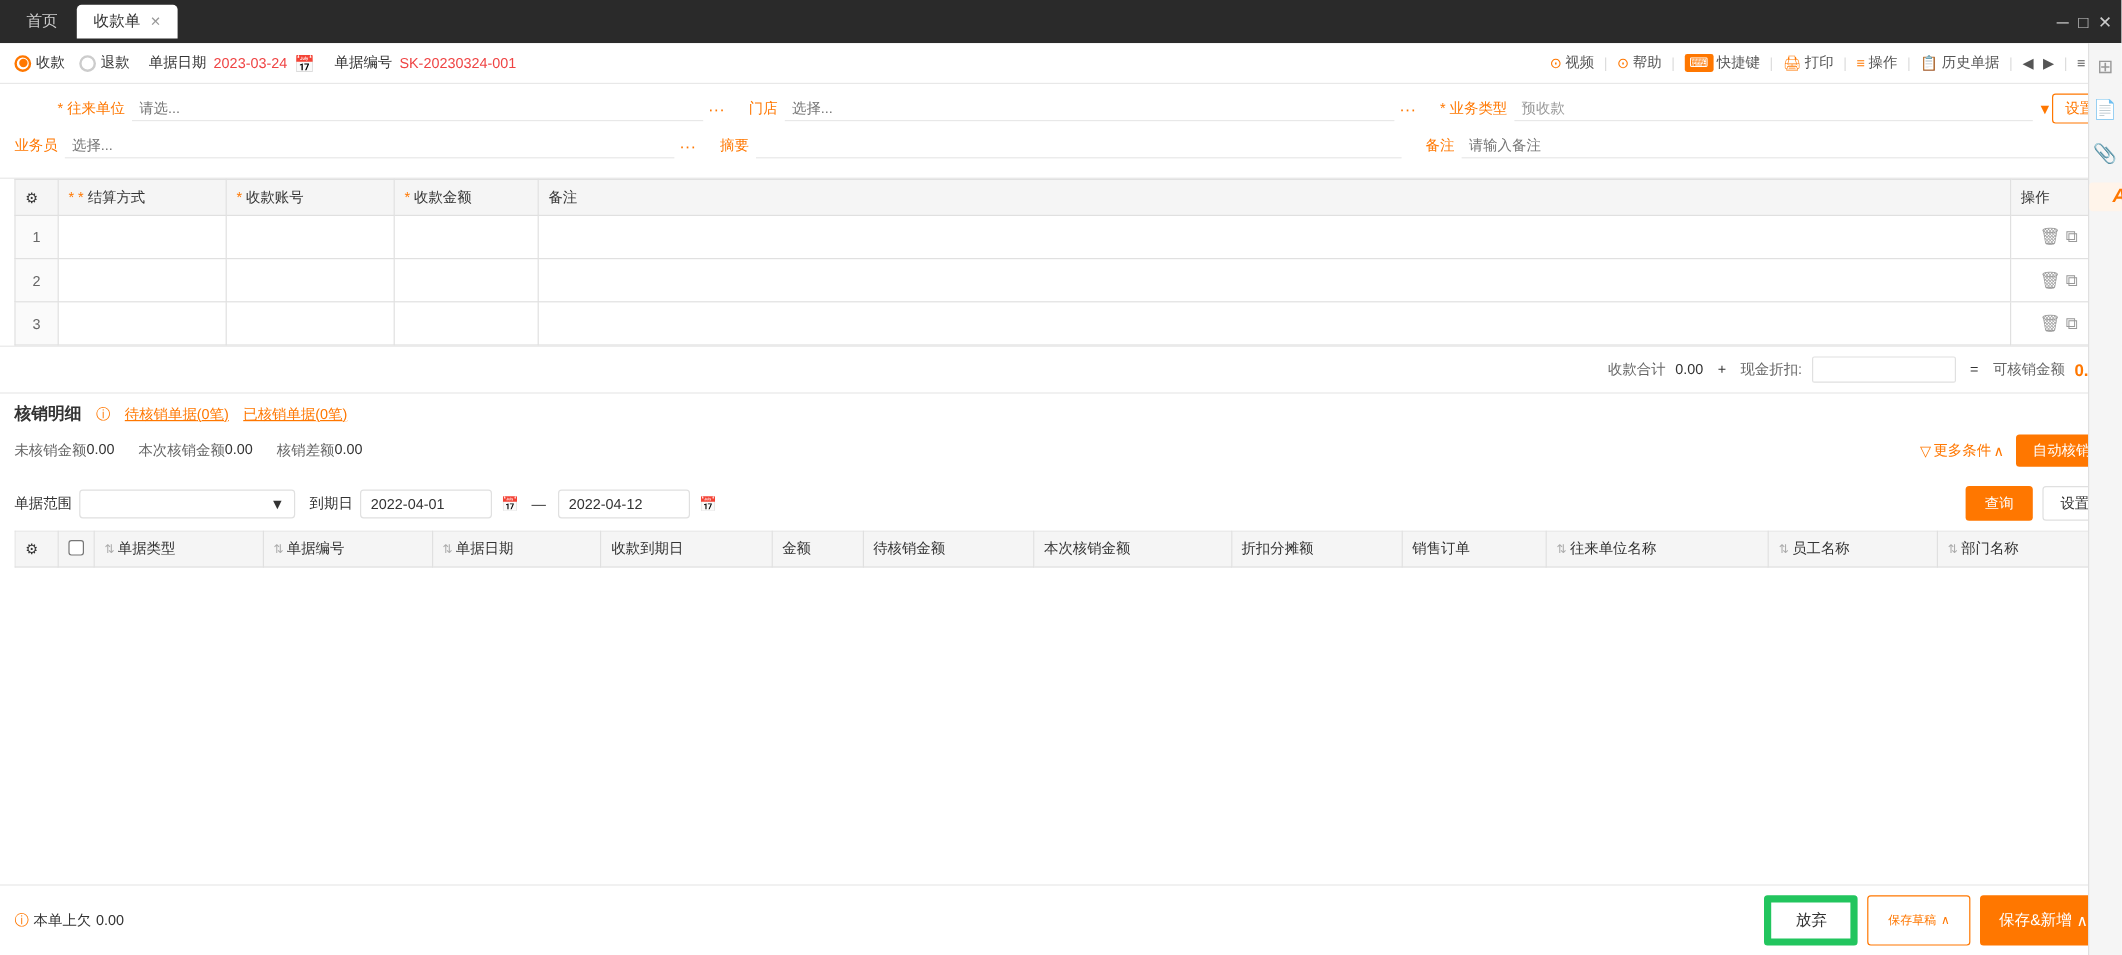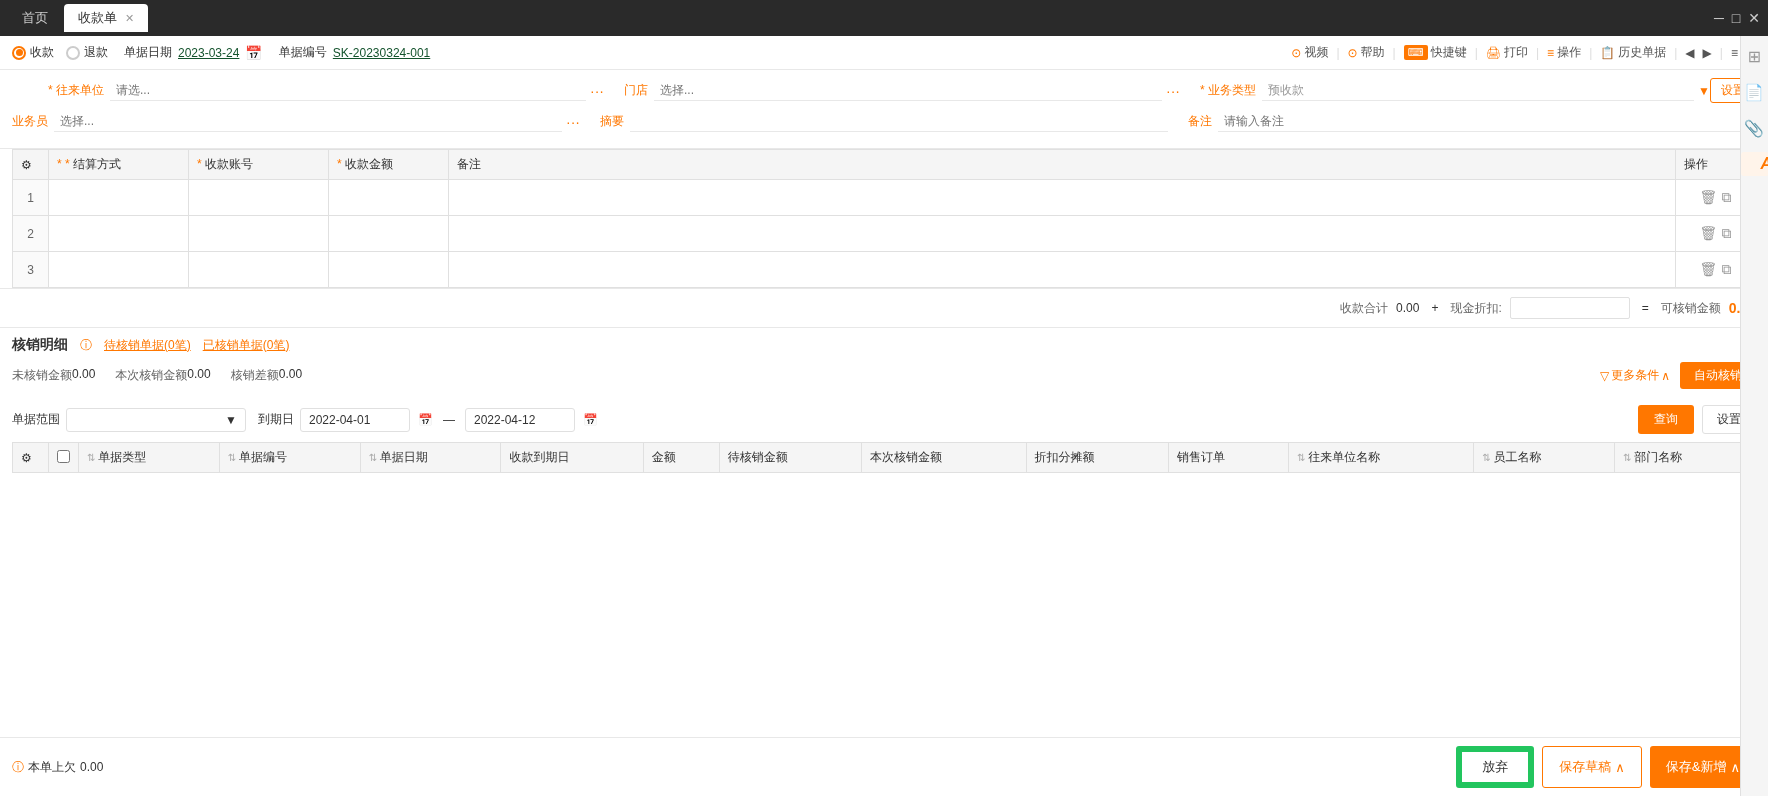--- a/index.html
+++ b/index.html
@@ -24,21 +24,21 @@
 
     
     .toolbar { display: flex; align-items: center; padding: 8px 12px; border-bottom: 1px solid #e8e8e8; gap: 16px; flex-shrink: 0; }
     .radio-group { display: flex; gap: 12px; align-items: center; }
     .radio-item { display: flex; align-items: center; gap: 4px; cursor: pointer; }
     .radio-circle { width: 14px; height: 14px; border-radius: 50%; border: 2px solid #ccc; display: flex; align-items: center; justify-content: center; }
     .radio-circle.active { border-color: #ff7700; }
     .radio-circle.active::after { content: ''; width: 7px; height: 7px; border-radius: 50%; background: #ff7700; display: block; }
     .field-group { display: flex; align-items: center; gap: 6px; }
     .field-label { color: #333; white-space: nowrap; }
-    .field-value { color: #14532d; font-weight: 500; text-decoration: underline; }
+    .field-value { color: #ef4444; font-weight: 500; }
     .icon-btn { color: #999; cursor: pointer; font-size: 14px; }
     .toolbar-right { margin-left: auto; display: flex; align-items: center; gap: 8px; }
     .toolbar-action { display: flex; align-items: center; gap: 3px; color: #555; cursor: pointer; font-size: 12px; }
     .toolbar-action .icon { color: #ff7700; }
     .separator { color: #ddd; }
     .btn-setting { background: #fff; border: 1px solid #ff7700; color: #ff7700; padding: 3px 10px; border-radius: 3px; cursor: pointer; font-size: 12px; }
 
     
     .form-area { padding: 8px 12px; border-bottom: 1px solid #e8e8e8; flex-shrink: 0; }
     .form-row { display: flex; align-items: center; gap: 0; margin-bottom: 8px; }
@@ -102,21 +102,21 @@
     .verify-table th { background: #f5f5f5; border: 1px solid #e0e0e0; padding: 6px 8px; text-align: left; font-weight: normal; color: #333; font-size: 12px; white-space: nowrap; }
     .verify-table th.sort::before { content: '⇅ '; color: #aaa; font-size: 10px; }
 
     
     .footer { display: flex; align-items: center; padding: 8px 12px; border-top: 1px solid #e8e8e8; background: #fff; flex-shrink: 0; }
     .footer-info { display: flex; align-items: center; gap: 4px; }
     .info-icon2 { color: #ff7700; cursor: pointer; }
     .footer-value { color: #333; }
     .footer-actions { margin-left: auto; display: flex; gap: 8px; }
     .btn-discard { background: #fff; border: 6px solid #22c55e; color: #333; padding: 6px 20px; border-radius: 3px; cursor: pointer; font-size: 13px; }
-    .btn-save-draft { background: #fff; border: 1px solid #ff7700; color: #ff7700; padding: 6px 16px; border-radius: 3px; cursor: pointer; font-size: 13px; display: flex; align-items: center; gap: 4px; }
+    .btn-save-draft { background: #fff; border: 1px solid #ff7700; color: #ff7700; padding: 6px 16px; border-radius: 3px; cursor: pointer; font-size: 10px; display: flex; align-items: center; gap: 4px; }
     .btn-save-new { background: #ff7700; border: none; color: #fff; padding: 6px 16px; border-radius: 3px; cursor: pointer; font-size: 13px; display: flex; align-items: center; gap: 4px; }
 
     
     .right-sidebar { position: fixed; right: 0; top: 36px; width: 28px; background: #f5f5f5; display: flex; flex-direction: column; align-items: center; padding: 8px 0; gap: 12px; border-left: 1px solid #e0e0e0; height: calc(796px - 36px); }
     .sidebar-icon { color: #999; cursor: pointer; font-size: 16px; display: flex; align-items: center; justify-content: center; width: 24px; height: 24px; }
     .sidebar-icon.active { color: #ff7700; background: #fff4ea; border-radius: 3px; padding-left: 28px; }
   </style>
 </head>
 <body>
 

